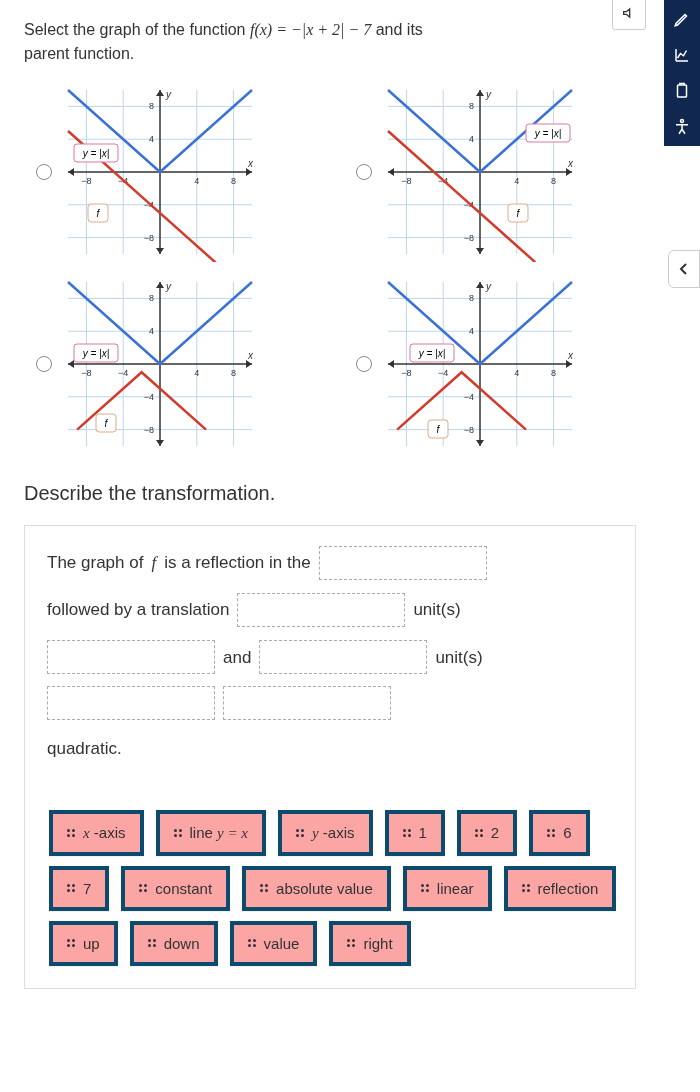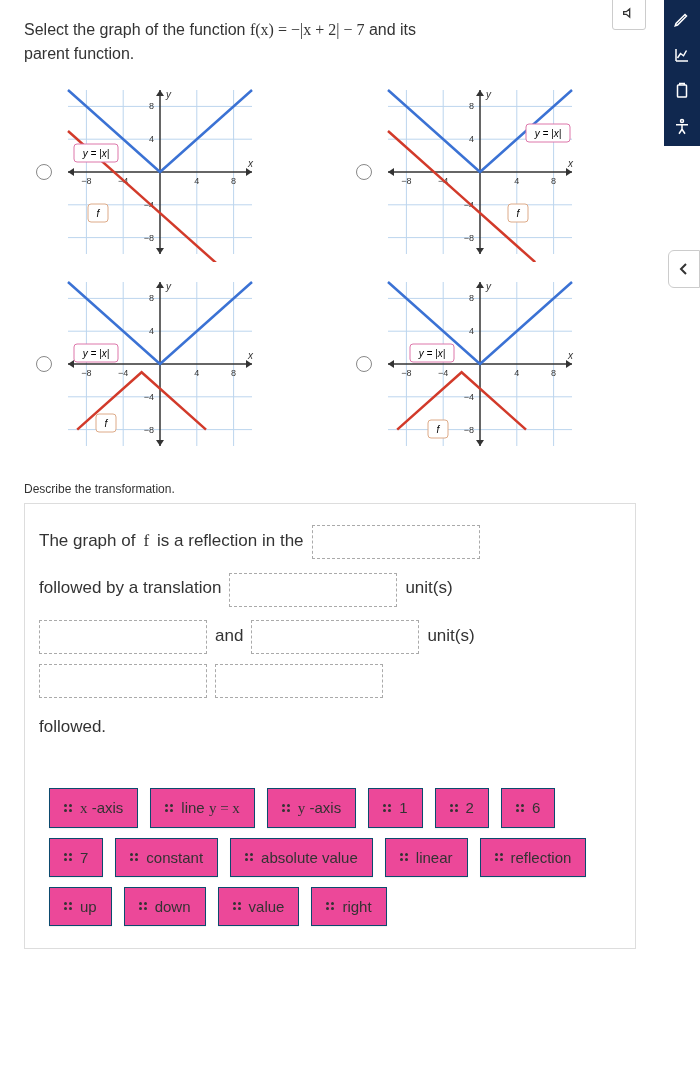--- a/index.html
+++ b/index.html
@@ -14,75 +14,76 @@
   }
   .main-content {
     padding: 18px 24px 24px 24px;
     width: 660px;
   }
   .question-text {
     font-size: 16px;
     line-height: 1.5;
     margin-bottom: 8px;
   }
-  .math { font-family: 'Times New Roman', serif; }
+  .math { font-style: italic; font-family: 'Times New Roman', serif; }
   .graphs-grid {
     display: grid;
     grid-template-columns: 1fr 1fr;
     gap: 12px 40px;
     margin-top: 16px;
     margin-left: 12px;
   }
   .graph-option { display: flex; align-items: center; gap: 8px; }
   .radio {
     width: 16px; height: 16px; border: 1px solid #888; border-radius: 50%;
     flex-shrink: 0; background: #fff;
   }
   .graph { width: 200px; height: 180px; }
 
-  .desc-text { font-size: 12px; margin-top: 28px; margin-bottom: 7px; display: block; }
+  .desc-text { font-size: 20px; margin-top: 28px; margin-bottom: 20px; display: block; }
 
   .fill-area {
     border: 1px solid #ddd;
     padding: 18px 14px 22px 14px;
   }
   .fill-line {
     font-size: 17px;
     line-height: 2.2;
     display: flex;
     flex-wrap: wrap;
-    align-items: flex-end;
+    align-items: center;
     gap: 6px 8px;
     margin-bottom: 10px;
+    margin-left: 8px;
   }
   .blank {
     display: inline-block;
     border: 1px dashed #aaa;
     min-height: 34px;
     vertical-align: middle;
     background: #fff;
   }
   .blank.med { width: 168px; }
   .blank.lg  { width: 168px; }
 
   .word-bank {
     margin-top: 42px;
     display: flex;
     flex-wrap: wrap;
     gap: 10px 12px;
     padding-left: 10px;
   }
   .chip {
-    border: 1px solid #0c4a6e;
+    border: 4px solid #0c4a6e;
     padding: 10px 14px;
     font-size: 15px;
     display: inline-flex;
     align-items: center;
     gap: 8px;
-    background: #ec4899;
+    background: #fca5a5;
     box-shadow: 0 1px 1px rgba(0,0,0,.05);
     cursor: move;
   }
   .chip .grip {
     display: inline-grid;
     grid-template-columns: repeat(2, 3px);
     grid-template-rows: repeat(2, 3px);
     gap: 2px;
   }
   .chip .grip span { width:3px; height:3px; background:#333; border-radius:50%; }
@@ -350,21 +351,21 @@
       <span class="blank lg"></span>
       <span>and</span>
       <span class="blank med"></span>
       <span>unit(s)</span>
     </div>
     <div class="fill-line">
       <span class="blank lg"></span>
       <span class="blank med"></span>
     </div>
     <div class="fill-line">
-      <span>followed.</span>
+      <span>quadratic.</span>
     </div>
 
     <div class="word-bank" id="word-bank">
         <div class="chip">
           <span class="grip">
             <span></span>
             <span></span>
             <span></span>
             <span></span>
           </span>

